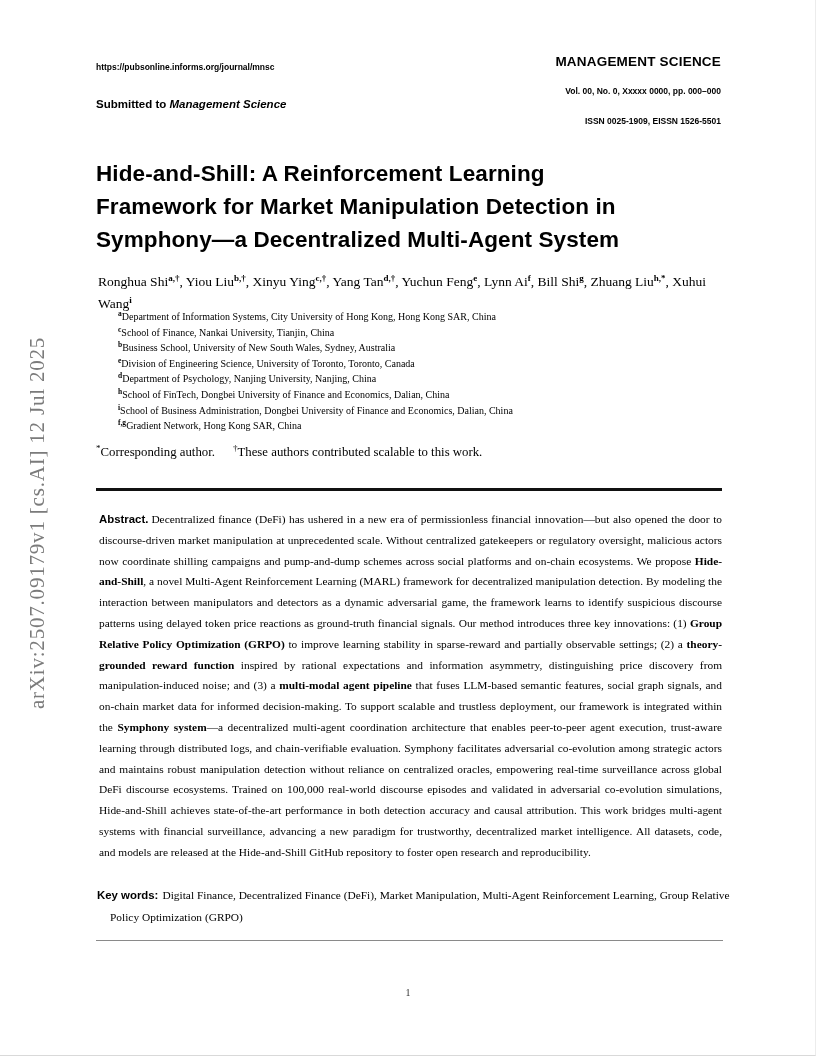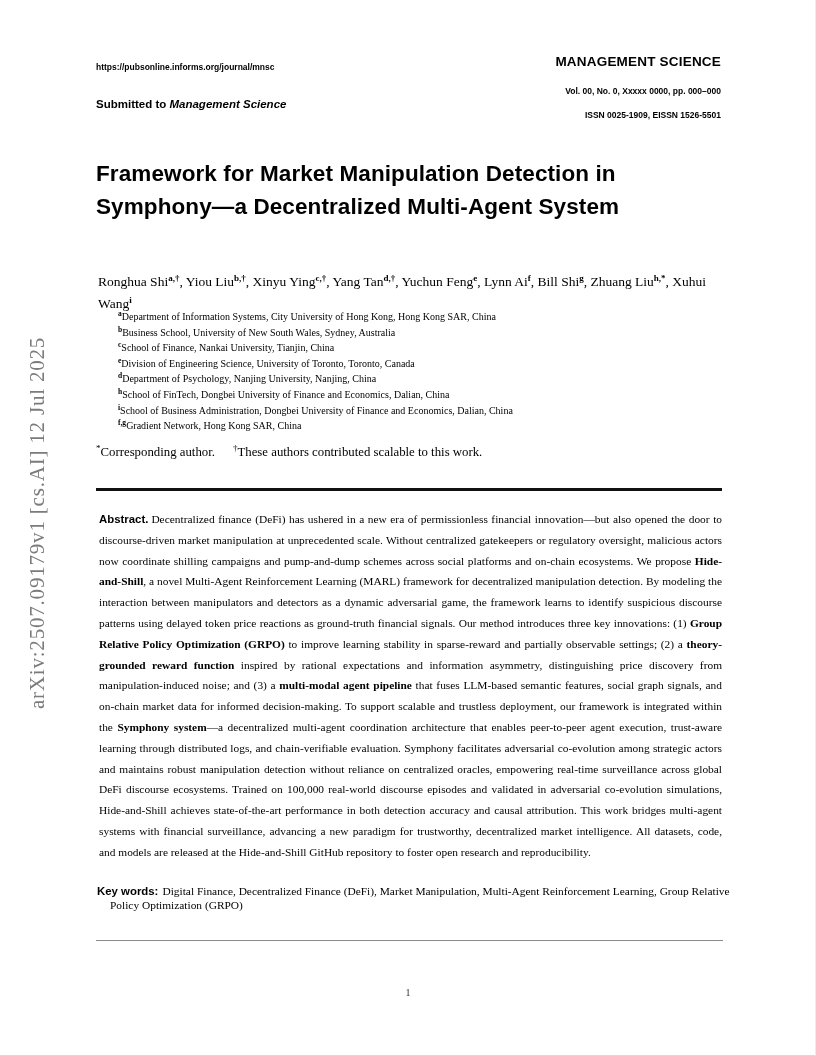--- a/index.html
+++ b/index.html
@@ -41,21 +41,21 @@
     font-weight:bold;font-size:11.5px;
   }
   .hdr-submitted .jname{font-style:italic;}
   .hdr-right{
     position:absolute;right:94px;top:54px;
     text-align:right;
     font-family:"Liberation Sans", sans-serif;
   }
   .masthead{font-weight:bold;font-size:13.5px;letter-spacing:0.2px;}
   .volline{font-weight:bold;font-size:8.5px;margin-top:17px;}
-  .issnline{font-weight:bold;font-size:8.5px;margin-top:14px;}
+  .issnline{font-weight:bold;font-size:8.5px;margin-top:20px;}
   
   .title{
     position:absolute;left:96px;top:157px;width:640px;
     font-family:"Liberation Sans", sans-serif;
     font-weight:bold;font-size:22.5px;line-height:33px;
     letter-spacing:0.1px;
   }
   
   .authors{
     position:absolute;left:98px;top:271px;width:624px;
@@ -92,21 +92,21 @@
   }
   .abs-label{
     font-family:"Liberation Sans", sans-serif;
     font-weight:bold;
     margin-right:3px;
   }
   .abstract b{font-weight:bold;}
   
   .keywords{
     position:absolute;left:97px;top:884px;width:625px;
-    font-size:11.4px;line-height:14px;
+    font-size:11.4px;line-height:22px;
     text-indent:-13px;padding-left:13px;
     text-align:left;
   }
   .kw-label{
     font-family:"Liberation Sans", sans-serif;
     font-weight:bold;margin-right:4px;
   }
   
   .page-number{
     position:absolute;left:0;top:987px;width:816px;
@@ -124,30 +124,31 @@
 
   <div class="hdr-submitted"><span>Submitted to </span><span class="jname">Management Science</span></div>
 
   <div class="hdr-right">
     <div class="masthead">MANAGEMENT SCIENCE</div>
     <div class="volline">Vol. 00, No. 0, Xxxxx 0000, pp. 000–000</div>
     <div class="issnline">ISSN 0025-1909, EISSN 1526-5501</div>
   </div>
 
   <div class="title">
+    <div>Hide-and-Shill: A Reinforcement Learning</div>
     <div>Framework for Market Manipulation Detection in</div>
     <div>Symphony—a Decentralized Multi-Agent System</div>
   </div>
 
   <div class="authors" id="authors"><span><span>Ronghua Shi</span><sup>a,†</sup><span>, </span></span><span><span>Yiou Liu</span><sup>b,†</sup><span>, </span></span><span><span>Xinyu Ying</span><sup>c,†</sup><span>, </span></span><span><span>Yang Tan</span><sup>d,†</sup><span>, </span></span><span><span>Yuchun Feng</span><sup>e</sup><span>, </span></span><span><span>Lynn Ai</span><sup>f</sup><span>, </span></span><span><span>Bill Shi</span><sup>g</sup><span>, </span></span><span><span>Zhuang Liu</span><sup>h,*</sup><span>, </span></span><span><span>Xuhui Wang</span><sup>i</sup></span></div>
 
   <div class="affils" id="affils">
       <div><sup>a</sup><span>Department of Information Systems, City University of Hong Kong, Hong Kong SAR, China</span></div>
+      <div><sup>c</sup><span>School of Finance, Nankai University, Tianjin, China</span></div>
       <div><sup>b</sup><span>Business School, University of New South Wales, Sydney, Australia</span></div>
-      <div><sup>c</sup><span>School of Finance, Nankai University, Tianjin, China</span></div>
       <div><sup>e</sup><span>Division of Engineering Science, University of Toronto, Toronto, Canada</span></div>
       <div><sup>d</sup><span>Department of Psychology, Nanjing University, Nanjing, China</span></div>
       <div><sup>h</sup><span>School of FinTech, Dongbei University of Finance and Economics, Dalian, China</span></div>
       <div><sup>i</sup><span>School of Business Administration, Dongbei University of Finance and Economics, Dalian, China</span></div>
       <div><sup>f,g</sup><span>Gradient Network, Hong Kong SAR, China</span></div>
     </div>
 
   <div class="footnote" id="footnote"><span class="fn-item"><sup>*</sup><span>Corresponding author.</span></span><span class="fn-item"><sup>†</sup><span>These authors contributed scalable to this work.</span></span></div>
 
   <div class="rule-black"></div>

